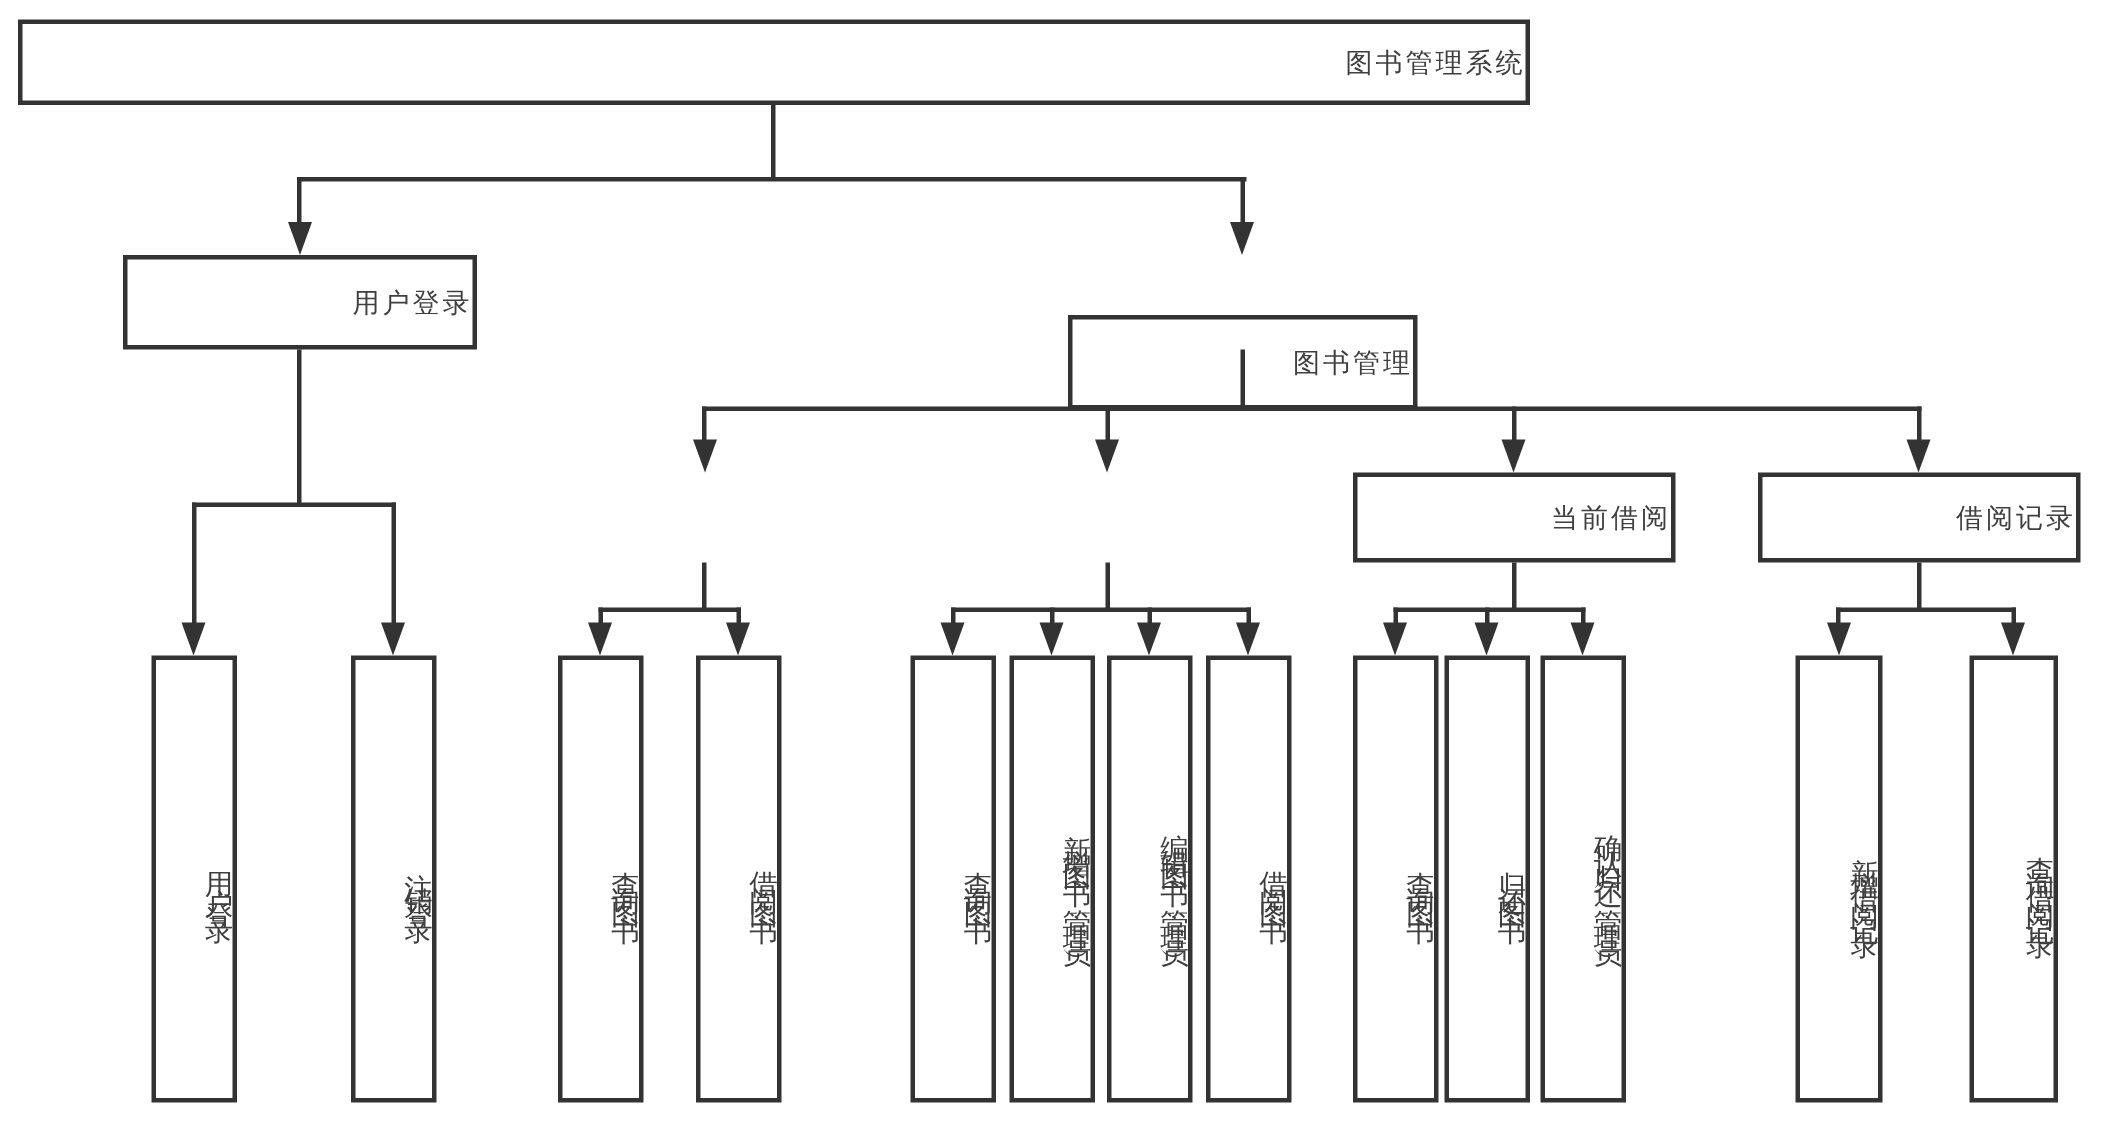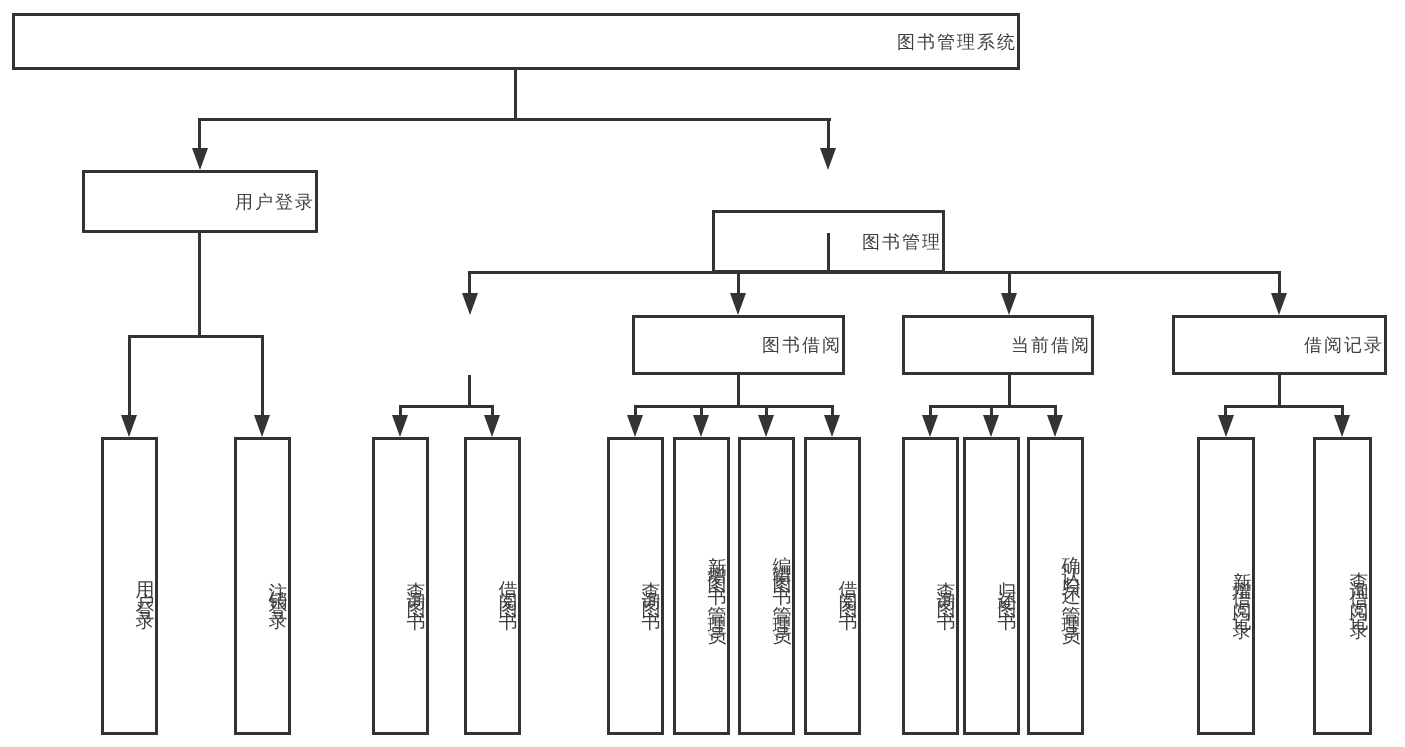--- a/index.html
+++ b/index.html
@@ -91,24 +91,21 @@
   <div class="line" style="left:468px; top:271px; width:813px; height:3px;"></div>
   <div class="line" style="left:468px; top:271px; width:3px; height:26px;"></div>
   <div class="arrow" style="left:462px; top:293px;"></div>
   <div class="line" style="left:737px; top:271px; width:3px; height:26px;"></div>
   <div class="arrow" style="left:730px; top:293px;"></div>
   <div class="line" style="left:1008px; top:271px; width:3px; height:26px;"></div>
   <div class="arrow" style="left:1001px; top:293px;"></div>
   <div class="line" style="left:1278px; top:271px; width:3px; height:26px;"></div>
   <div class="arrow" style="left:1271px; top:293px;"></div>
 
-  <div class="box" style="left:632px; top:315px; width:213px; height:60px;">
-    <span class="hlabel">图书借阅</span>
-  </div>
-  <div class="box" style="left:902px; top:315px; width:192px; height:60px;">
+  <div class="box" style="left:902px; top:315px; width:215px; height:60px;">
     <span class="hlabel">当前借阅</span>
   </div>
   <div class="box" style="left:1172px; top:315px; width:215px; height:60px;padding-left:12px;">
     <span class="hlabel">借阅记录</span>
   </div>
 
   <div class="line" style="left:468px; top:375px; width:3px; height:33px;"></div>
   <div class="line" style="left:399px; top:405px; width:95px; height:3px;"></div>
   <div class="line" style="left:399px; top:405px; width:3px; height:14px;"></div>
   <div class="arrow" style="left:392px; top:415px;"></div>

